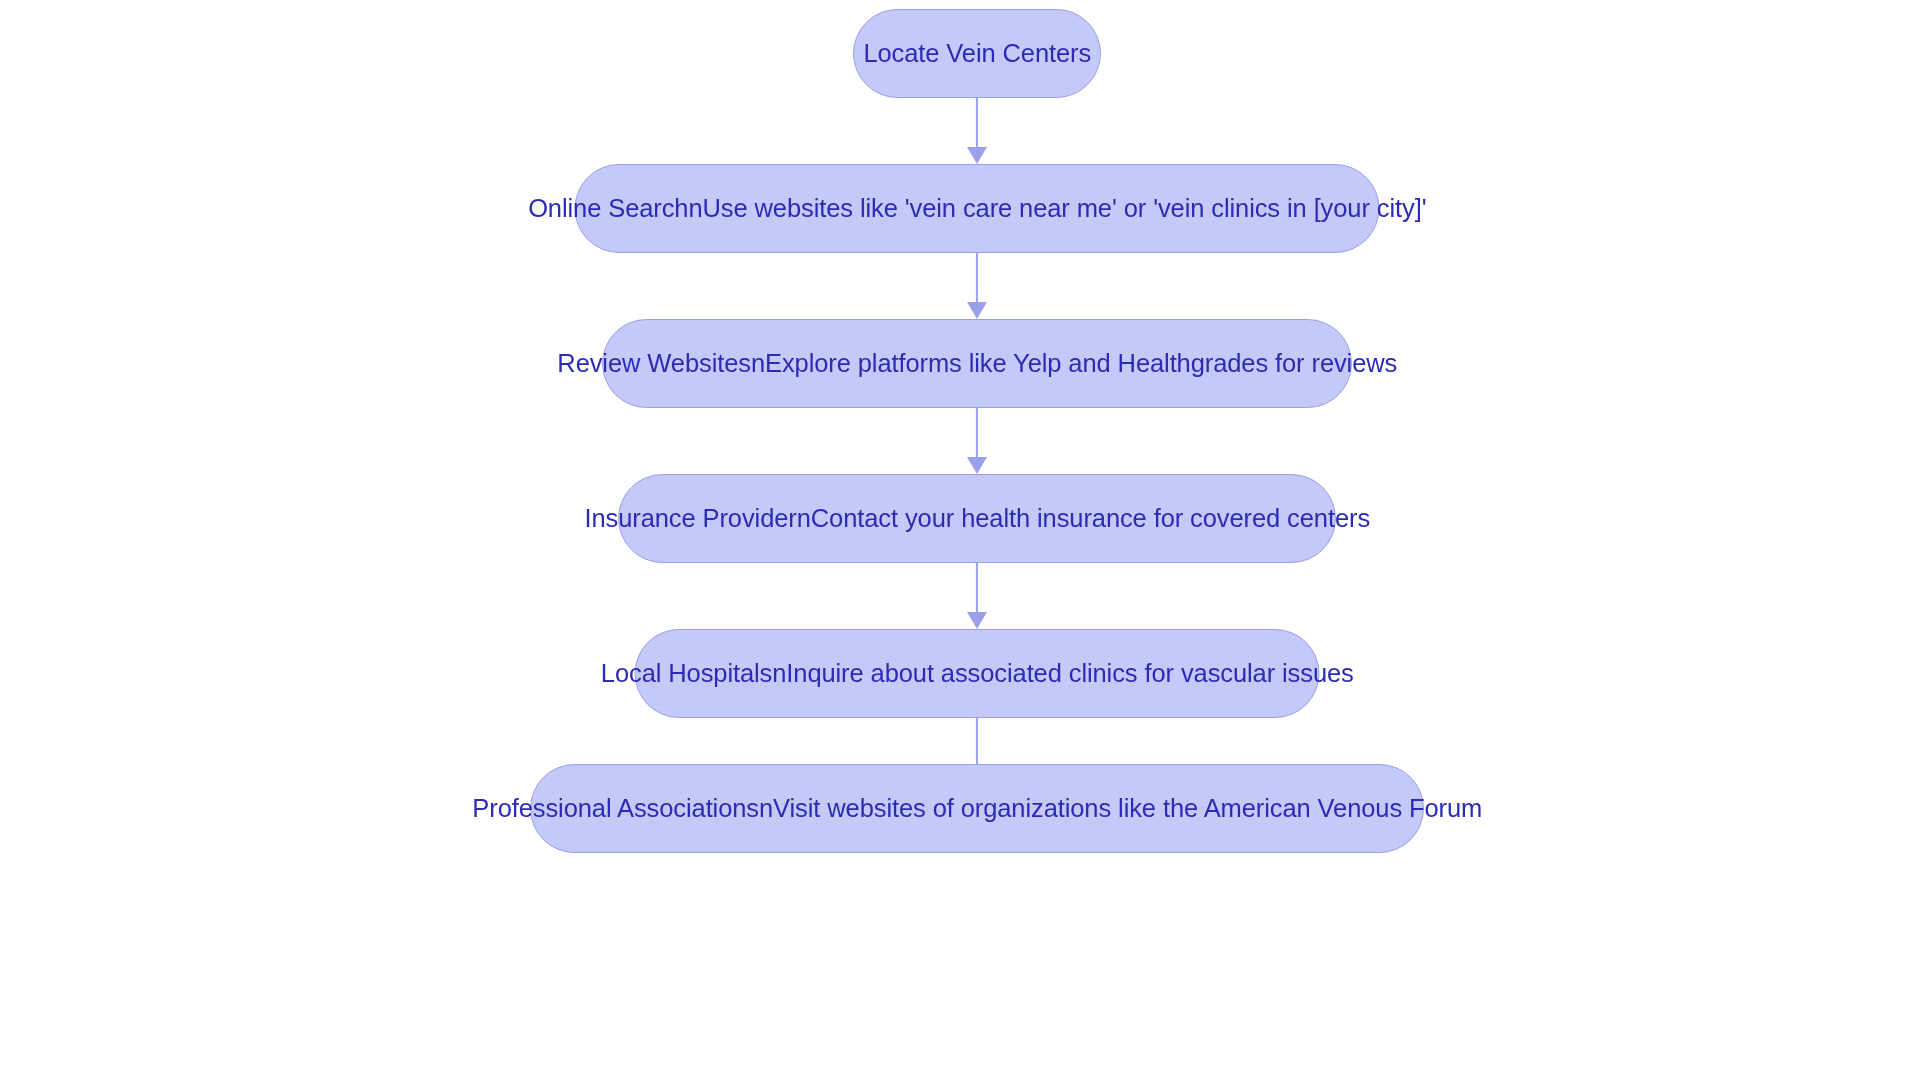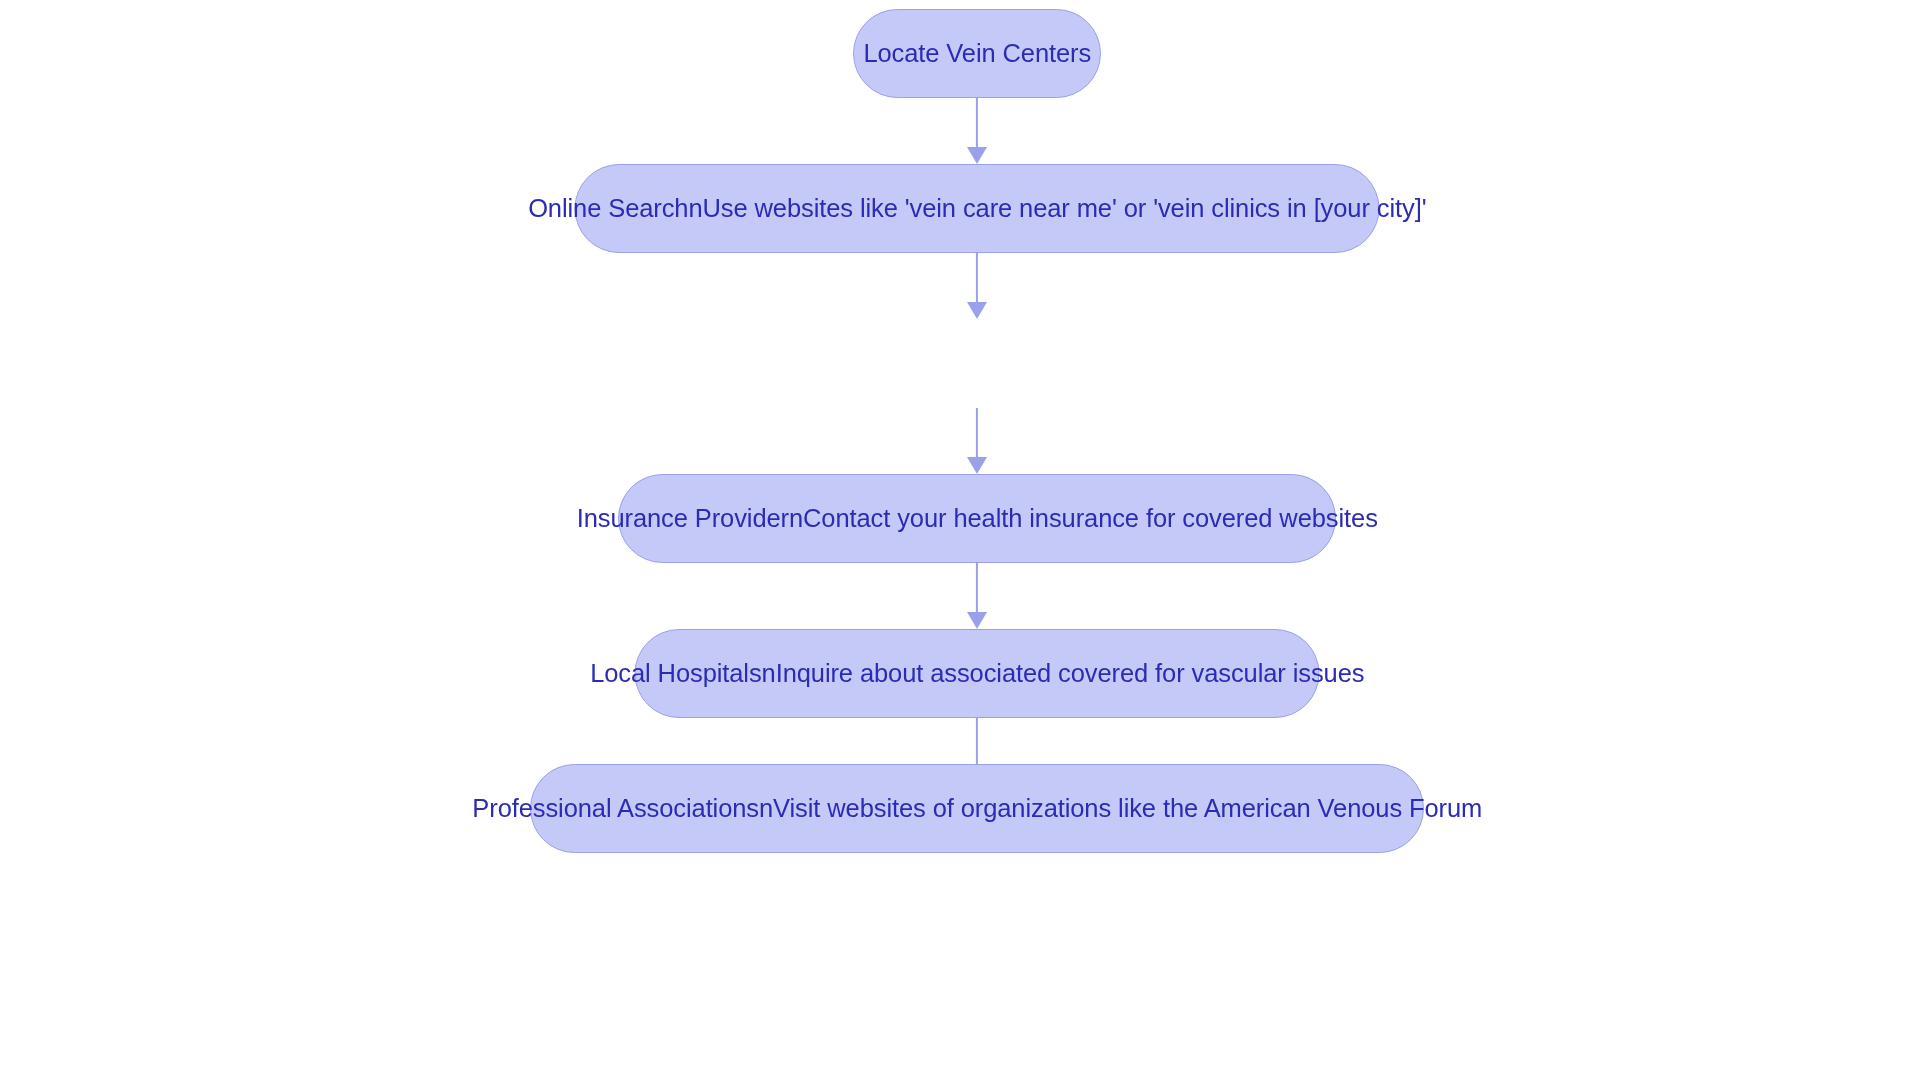--- a/index.html
+++ b/index.html
@@ -99,37 +99,40 @@
 
     <div class="flow-node" style="top:164px; width:805px; height:89px;">
       <span class="flow-node-label">Online SearchnUse websites like 'vein care near me' or 'vein clinics in [your city]'</span>
     </div>
 
     <div class="flow-edge" style="top:253px; height:66px;">
       <div class="edge-line" style="height:49px;"></div>
       <div class="edge-head"></div>
     </div>
 
+    <div class="flow-node" style="top:319px; width:750px; height:89px;">
+      <span class="flow-node-label">Review WebsitesnExplore platforms like Yelp and Healthgrades for reviews</span>
+    </div>
 
     <div class="flow-edge" style="top:408px; height:66px;">
       <div class="edge-line" style="height:49px;"></div>
       <div class="edge-head"></div>
     </div>
 
     <div class="flow-node" style="top:474px; width:718px; height:89px;">
-      <span class="flow-node-label">Insurance ProvidernContact your health insurance for covered websites</span>
+      <span class="flow-node-label">Insurance ProvidernContact your health insurance for covered centers</span>
     </div>
 
     <div class="flow-edge" style="top:563px; height:66px;">
       <div class="edge-line" style="height:49px;"></div>
       <div class="edge-head"></div>
     </div>
 
     <div class="flow-node" style="top:629px; width:685px; height:89px;">
-      <span class="flow-node-label">Local HospitalsnInquire about associated covered for vascular issues</span>
+      <span class="flow-node-label">Local HospitalsnInquire about associated clinics for vascular issues</span>
     </div>
 
     <div class="flow-edge" style="top:718px; height:66px;">
       <div class="edge-line" style="height:49px;"></div>
       <div class="edge-head"></div>
     </div>
 
     <div class="flow-node" style="top:764px; width:894px; height:89px;">
       <span class="flow-node-label">Professional AssociationsnVisit websites of organizations like the American Venous Forum</span>
     </div>

